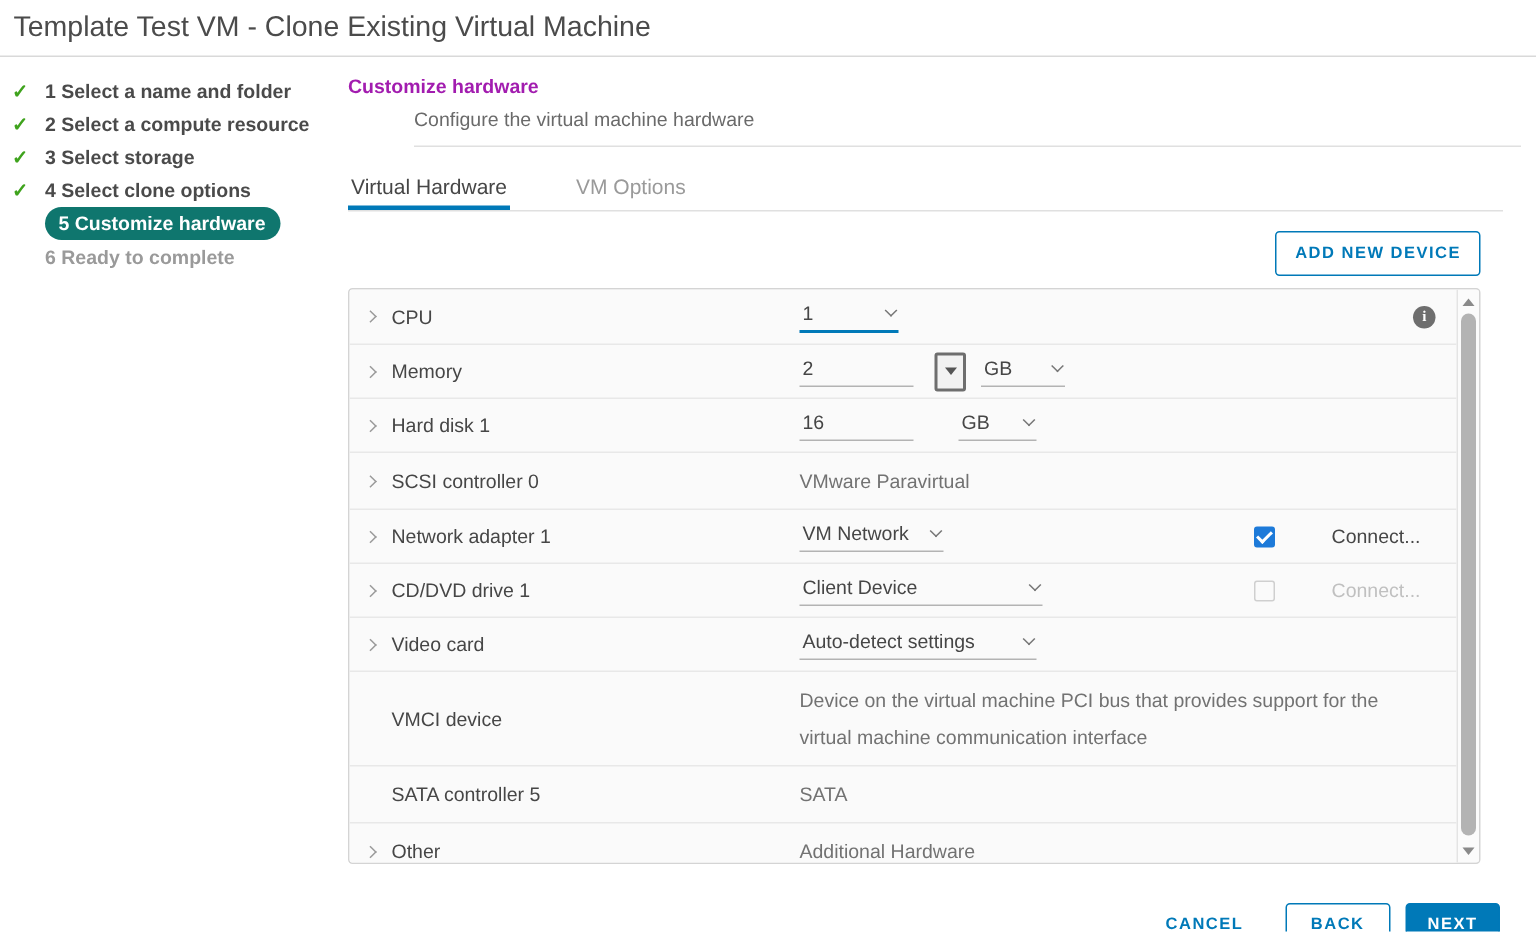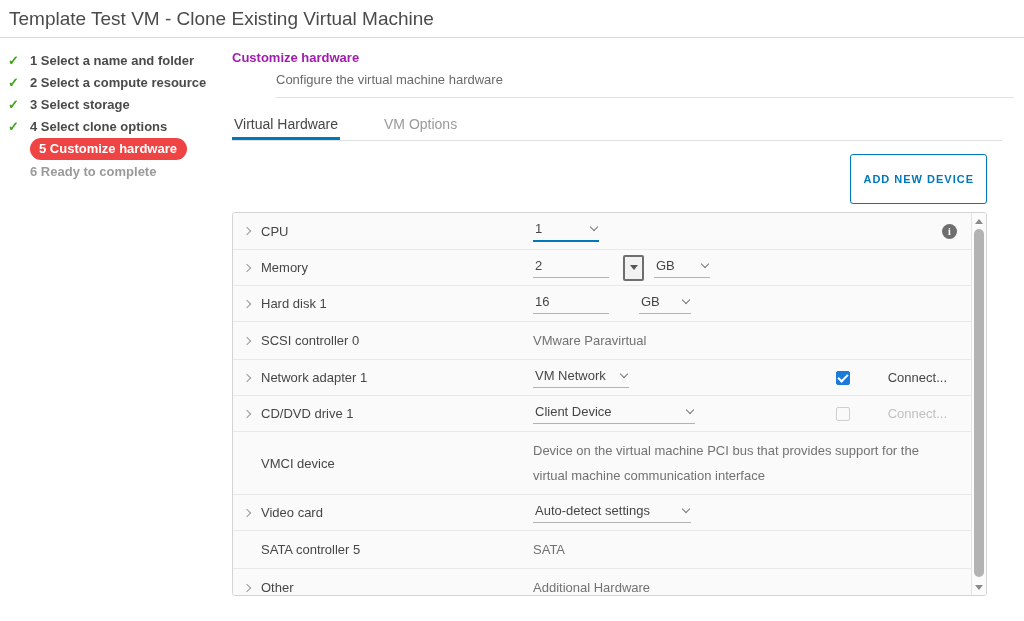--- a/index.html
+++ b/index.html
@@ -11,37 +11,37 @@
   
   .page-title { font-size:19px; font-weight:400; color:#4b4b4b; padding:8px 10px 7px 9px; }
   .title-rule { border-bottom:1px solid #d9d9d9; }
   
   .wrap { display:flex; align-items:flex-start; }
   .sidebar { width:222px; flex:0 0 222px; padding:12px 0 0 8px; }
   .step { display:flex; align-items:center; min-height:21px; margin-bottom:1px; }
   .check { width:22px; flex:0 0 22px; color:#3fa31d; font-weight:bold; font-size:13px; }
   .steplabel { font-weight:bold; font-size:13px; color:#4a4a4a; padding:2px 0; }
   .steplabel.upcoming { color:#9a9a9a; }
-  .pill { background:#ef4444; color:#fff; font-weight:bold; font-size:13px;
+  .pill { background:#0f766e; color:#fff; font-weight:bold; font-size:13px;
           border-radius:11px; padding:3px 10px 4px 9px; }
   .main { flex:1; padding:12px 10px 0 10px; }
   
   .hw-title { font-weight:bold; font-size:13px; color:#a21caf; }
   .hw-sub { font-size:13px; color:#6a6a6a; margin-top:7px; padding-bottom:10px; border-bottom:1px solid #e0e0e0;margin-left:44px; }
   
   .tabs { margin-top:12px; border-bottom:1px solid #e0e0e0; margin-right:12px; }
   .tab { display:inline-block; font-size:14px; padding:6px 2px 8px 2px; margin-right:42px; color:#9a9a9a; cursor:default; }
   .tab.active { color:#464646; border-bottom:3px solid #0079b8; padding-bottom:5px; }
   
   .addrow { text-align:right; margin:13px 27px 8px 0; }
   .btn-outline, .btn-fill, .btn-text {
     font-family:"Liberation Sans",sans-serif; font-size:11px; font-weight:bold;
     letter-spacing:1px; border-radius:3px; cursor:pointer; background:#fff;
   }
-  .btn-outline { color:#0079b8; border:1px solid #0079b8; padding:18px 12px; }
+  .btn-outline { color:#0079b8; border:1px solid #0079b8; padding:8px 12px; }
   .btn-fill { color:#fff; background:#0079b8; border:1px solid #0079b8; padding:6px 14px; }
   .btn-text { color:#0079b8; border:none; padding:6px 4px; }
   
   .tablewrap { margin-right:27px; border:1px solid #d4d4d4; border-radius:3px; display:flex; overflow:hidden; height:384px; }
   .rows { flex:1; }
   .hrow { display:flex; align-items:center; min-height:36px; background:#fafafa; border-top:1px solid #e8e8e8; }
   .hrow:first-child { border-top:none; }
   .chev { width:28px; flex:0 0 28px; display:flex; justify-content:center; }
   .rchev { width:6px; height:6px; border-top:1px solid #9a9a9a; border-right:1px solid #9a9a9a; transform:rotate(45deg); }
   .rowlabel { width:272px; flex:0 0 272px; font-size:13px; color:#464646; }
@@ -204,36 +204,36 @@
                 <span>Client Device</span>
                 <span class="caret"></span>
               </span>
             </div>
             <label class="cbwrap disabled">
               <span class="cbox"></span>
               <span class="cblabel">Connect...</span>
             </label>
           </div>
           <div class="hrow">
+            <span class="chev">
+              <span class="rchev"></span>
+            </span>
+            <span class="rowlabel">Video card</span>
+            <div class="ctrl">
+              <span class="sel" style="width: 158px;">
+                <span>Auto-detect settings</span>
+                <span class="caret"></span>
+              </span>
+            </div>
+          </div>
+          <div class="hrow">
             <span class="chev"></span>
             <span class="rowlabel">VMCI device</span>
             <div class="ctrl">
               <span class="txt">Device on the virtual machine PCI bus that provides support for the virtual machine communication interface</span>
-            </div>
-          </div>
-          <div class="hrow">
-            <span class="chev">
-              <span class="rchev"></span>
-            </span>
-            <span class="rowlabel">Video card</span>
-            <div class="ctrl">
-              <span class="sel" style="width: 158px;">
-                <span>Auto-detect settings</span>
-                <span class="caret"></span>
-              </span>
             </div>
           </div>
           <div class="hrow">
             <span class="chev"></span>
             <span class="rowlabel">SATA controller 5</span>
             <div class="ctrl">
               <span class="txt">SATA</span>
             </div>
           </div>
           <div class="hrow">

